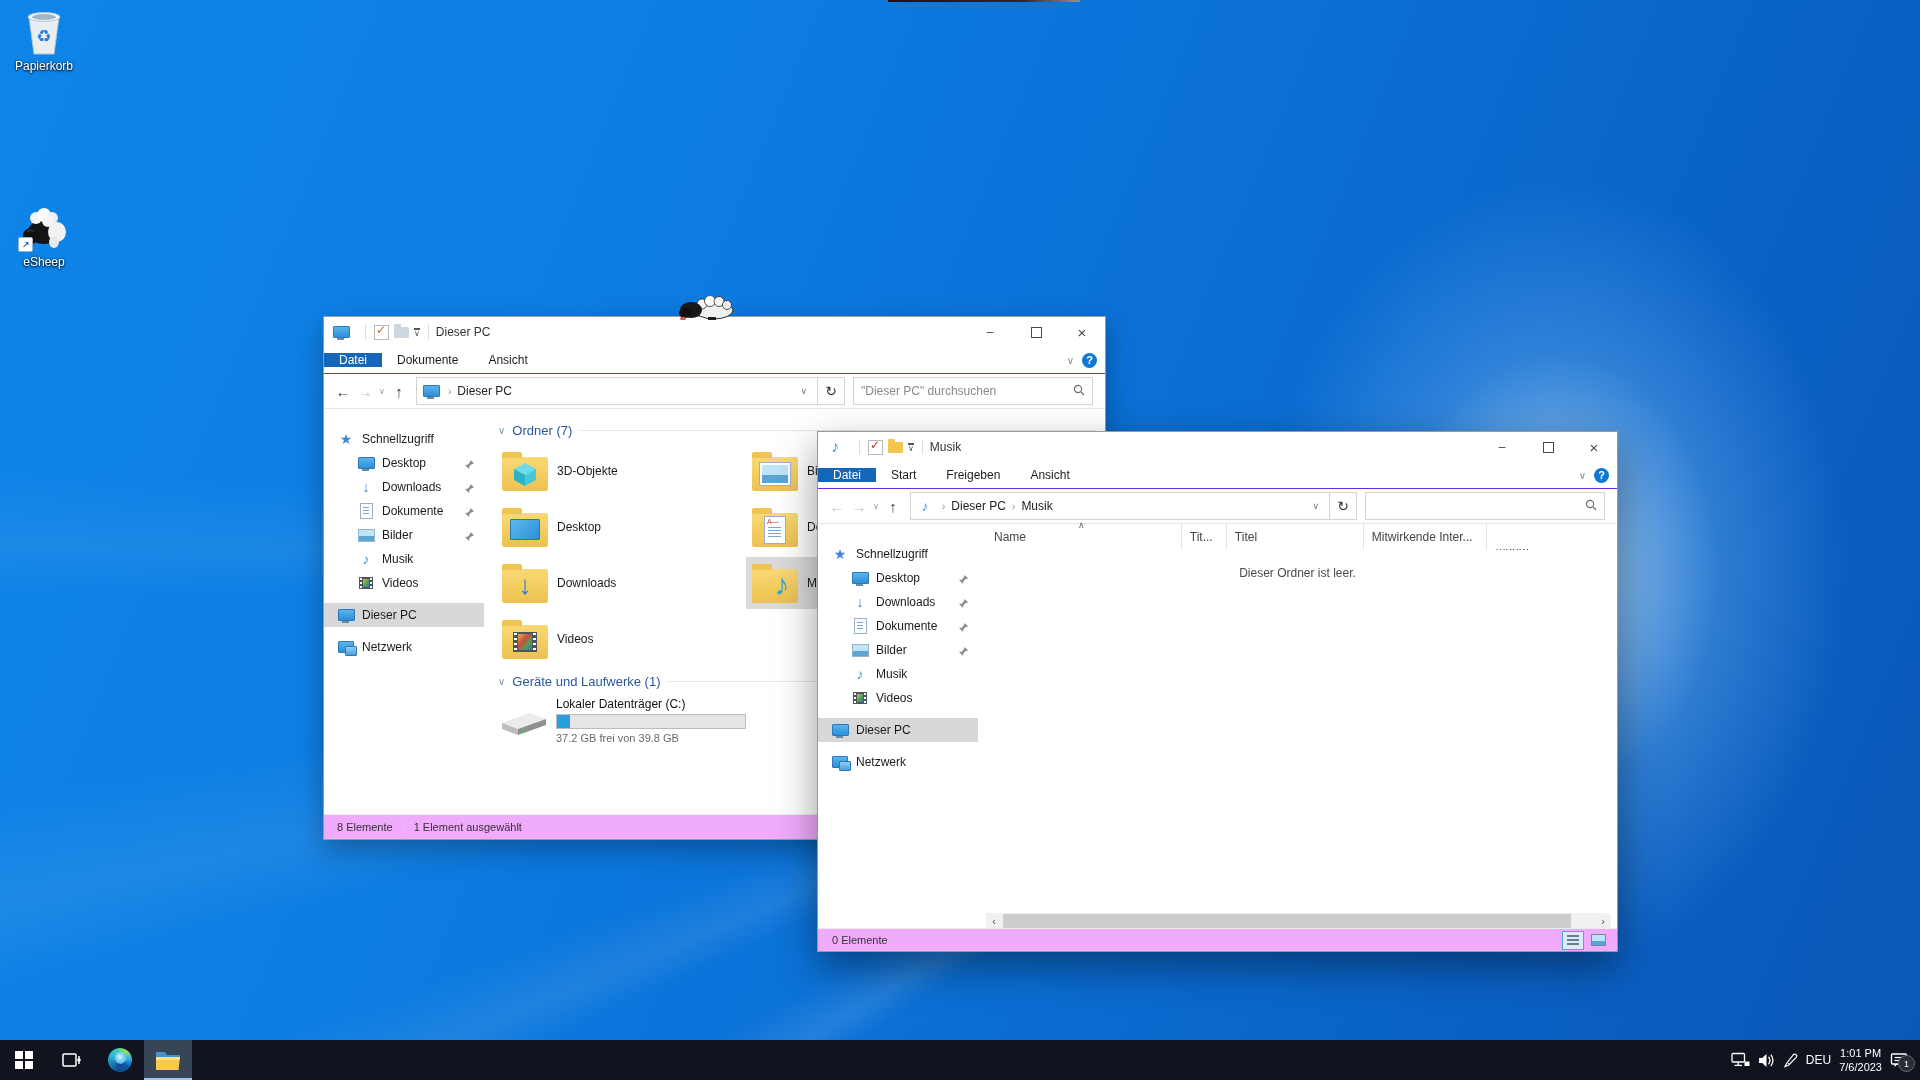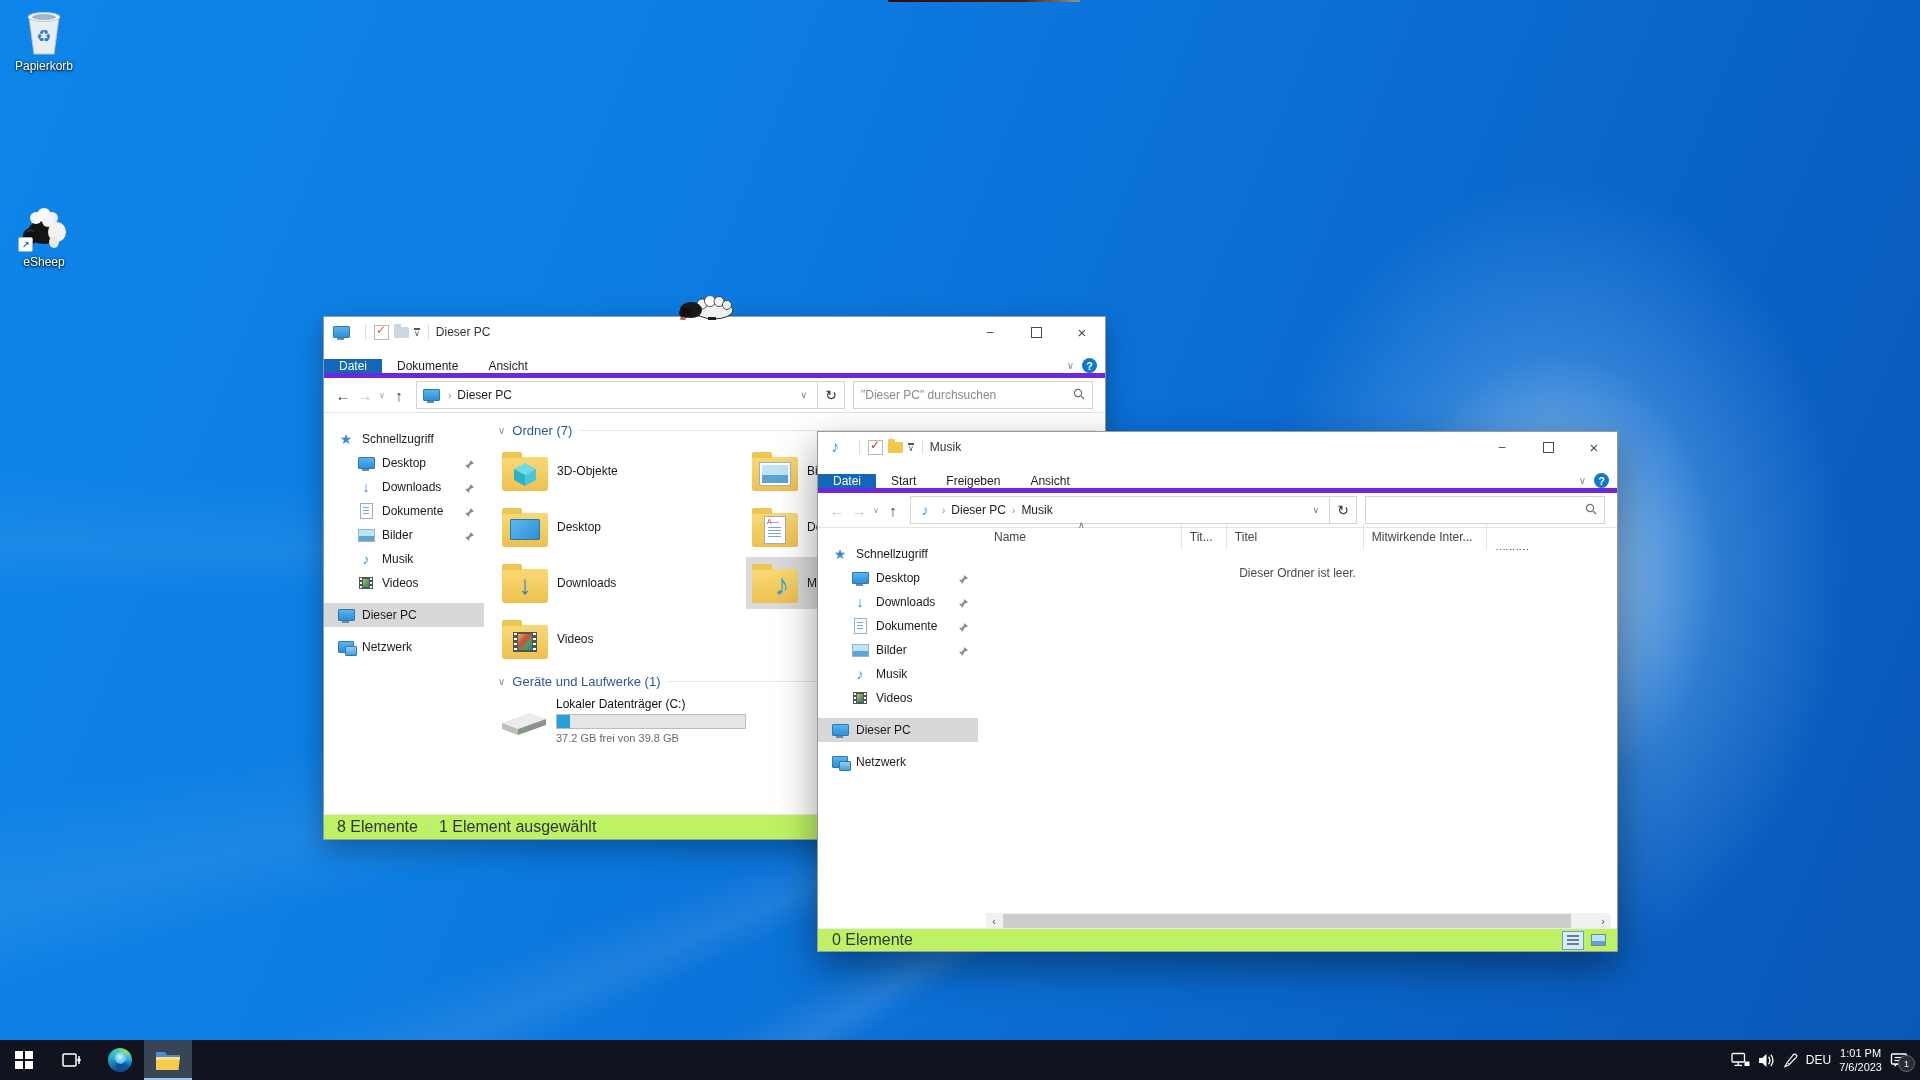--- a/index.html
+++ b/index.html
@@ -47,21 +47,21 @@
   .mini-folder{width:15px;height:11px;border-radius:1px;position:relative;}
   .mini-folder::before{content:"";position:absolute;top:-3px;left:0;width:7px;height:3px;border-radius:1px 1px 0 0;background:inherit;}
   .mf-gray{background:#ccd6e0;} .mf-gold{background:#f3c74f;}
   .qat-drop{font-size:8px;color:#555;border-top:2px solid #555;line-height:6px;padding-top:1px;}
   .wtitle{margin-left:4px;color:#333;}
   .wbtns{margin-left:auto;display:flex;height:30px;}
   .wbtn{width:46px;display:flex;align-items:center;justify-content:center;color:#444;}
   .wbtn .maxbox{width:9px;height:9px;border:1px solid #4a4a4a;}
   .wbtn.close{font-size:15px;}
 
-  .tabs{height:26px;display:flex;align-items:flex-end;border-bottom:5px solid #6d28d9;padding-left:0;}
+  .tabs{height:26px;display:flex;align-items:center;border-bottom:1px solid #6d28d9;padding-left:0;}
   .tab{padding:0 15px;display:flex;align-items:center;color:#1c1c1c;}
   .tab.file{background:#1467b8;color:#fff;}
   .tabs .tright{margin-left:auto;display:flex;align-items:center;gap:8px;padding-right:8px;}
   .rib-chev{color:#8a8a8a;font-size:10px;}
   .help-circle{width:15px;height:15px;border-radius:50%;background:#0f78d1;color:#fff;
     display:flex;align-items:center;justify-content:center;font-size:11px;font-weight:bold;}
 
   .addr{height:34px;display:flex;align-items:center;padding:0 12px 0 8px;border-bottom:1px solid #e4e4e4;}
   .nav{width:22px;text-align:center;font-size:15px;color:#3a3a3a;}
   .nav.dis{color:#c3c3c3;}
@@ -143,21 +143,21 @@
     background:linear-gradient(130deg,#e2b34b,#cb4d3e 40%,#4f9e58 70%,#3b73b5);}
   .tlabel{white-space:nowrap;overflow:hidden;}
 
   .drive-tile{position:absolute;display:flex;gap:8px;align-items:flex-start;}
   .drive-text .dname{color:#111;}
   .drive-bar{width:188px;height:13px;background:#e6e6e6;border:1px solid #bcbcbc;margin:3px 0;}
   .drive-bar .fill{height:100%;background:#26a0da;}
   .drive-free{color:#6a6a6a;font-size:11px;}
 
   .statusbar{position:absolute;left:0;right:0;bottom:0;display:flex;align-items:center;
-    border-top:1px solid #ececec;background:#bef264;font-size:16px;color:#333;}
+    border-top:1px solid #ececec;background:#f0abfc;font-size:11px;color:#333;}
   .win-back .statusbar{height:24px;padding-left:13px;}
   .win-front .statusbar{height:22px;padding-left:14px;}
   .st-sep{width:1px;height:12px;background:#d0d0d0;margin:0 10px;}
 
   
   .flist{flex:1;position:relative;overflow:hidden;padding:0;}
   .lhead{position:absolute;top:2px;left:8px;right:0;height:26px;display:flex;color:#444;}
   .lcol{display:flex;align-items:center;padding-left:8px;border-right:1px solid #e4e4e4;
     white-space:nowrap;overflow:hidden;}
   .sortcaret{position:absolute;top:-2px;left:100px;color:#666;font-size:9px;}

